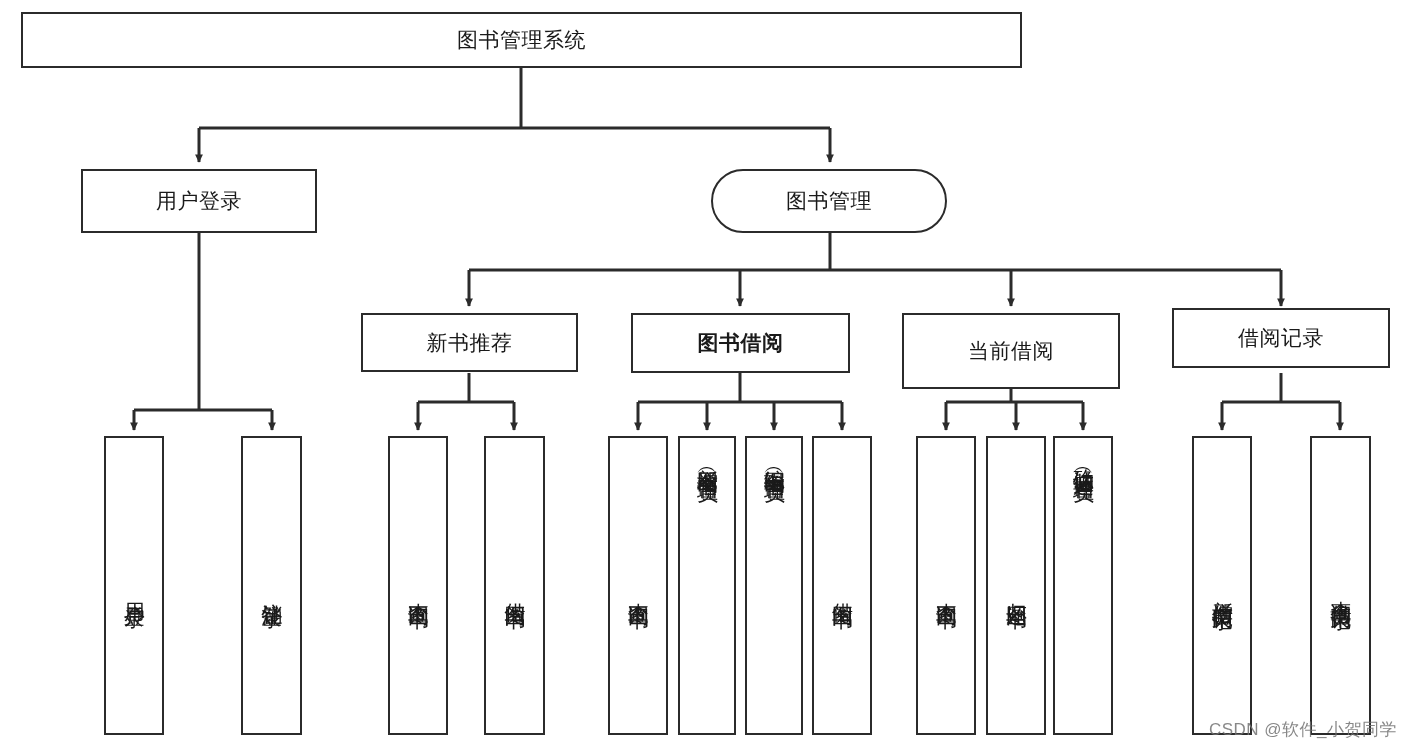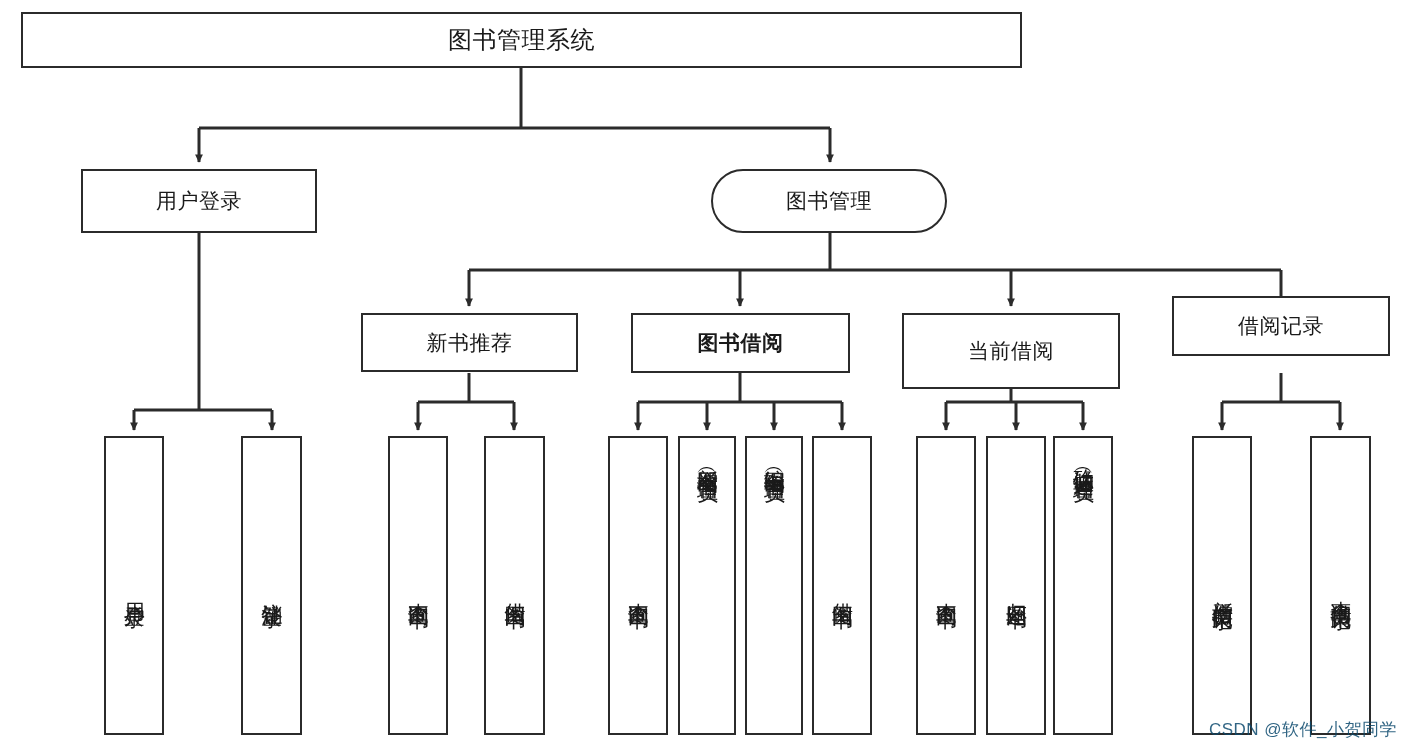--- a/index.html
+++ b/index.html
@@ -35,21 +35,21 @@
     justify-content: center;
     color: #1a1a1a;
     text-align: center;
   }
   .node.horiz {
     font-size: 21px;
     letter-spacing: 0.5px;
     line-height: 1.2;
   }
   .node.root {
-    font-size: 24px;
+    font-size: 21px;
   }
   .node.leaf {
     align-items: flex-start;
     justify-content: center;
     padding-top: 8px;
   }
   .vtext {
     writing-mode: vertical-rl;
     text-orientation: upright;
     font-size: 21px;
@@ -67,21 +67,21 @@
   }
   .leaf.tall .leaf-inner {
     align-items: flex-start;
     padding-top: 6px;
   }
   #watermark {
     position: absolute;
     right: 8px;
     bottom: 6px;
     font-size: 17px;
-    color: #0c4a6e;
+    color: #737373;
     opacity: 0.85;
     white-space: nowrap;
     letter-spacing: 0.5px;
   }
 </style>
 </head>
 <body>
 
 <div id="canvas">
 
@@ -148,21 +148,21 @@
 
   <div class="node horiz" style="left:361px; top:313px; width:217px; height:59px;">
     <span>新书推荐</span>
   </div>
   <div class="node horiz" style="left:631px; top:313px; width:219px; height:60px;font-weight:bold;">
     <span>图书借阅</span>
   </div>
   <div class="node horiz" style="left:902px; top:313px; width:218px; height:76px;">
     <span>当前借阅</span>
   </div>
-  <div class="node horiz" style="left:1172px; top:296px; width:218px; height:60px;align-items:center;">
+  <div class="node horiz" style="left:1172px; top:308px; width:218px; height:60px;align-items:center;">
     <span>借阅记录</span>
   </div>
 
   <div class="node leaf" style="left:104px; top:436px; width:60px; height:299px;">
     <div class="leaf-inner">
         <span class="vtext">用户登录</span>
       </div>
   </div>
   <div class="node leaf" style="left:241px; top:436px; width:61px; height:299px;">
     <div class="leaf-inner">

